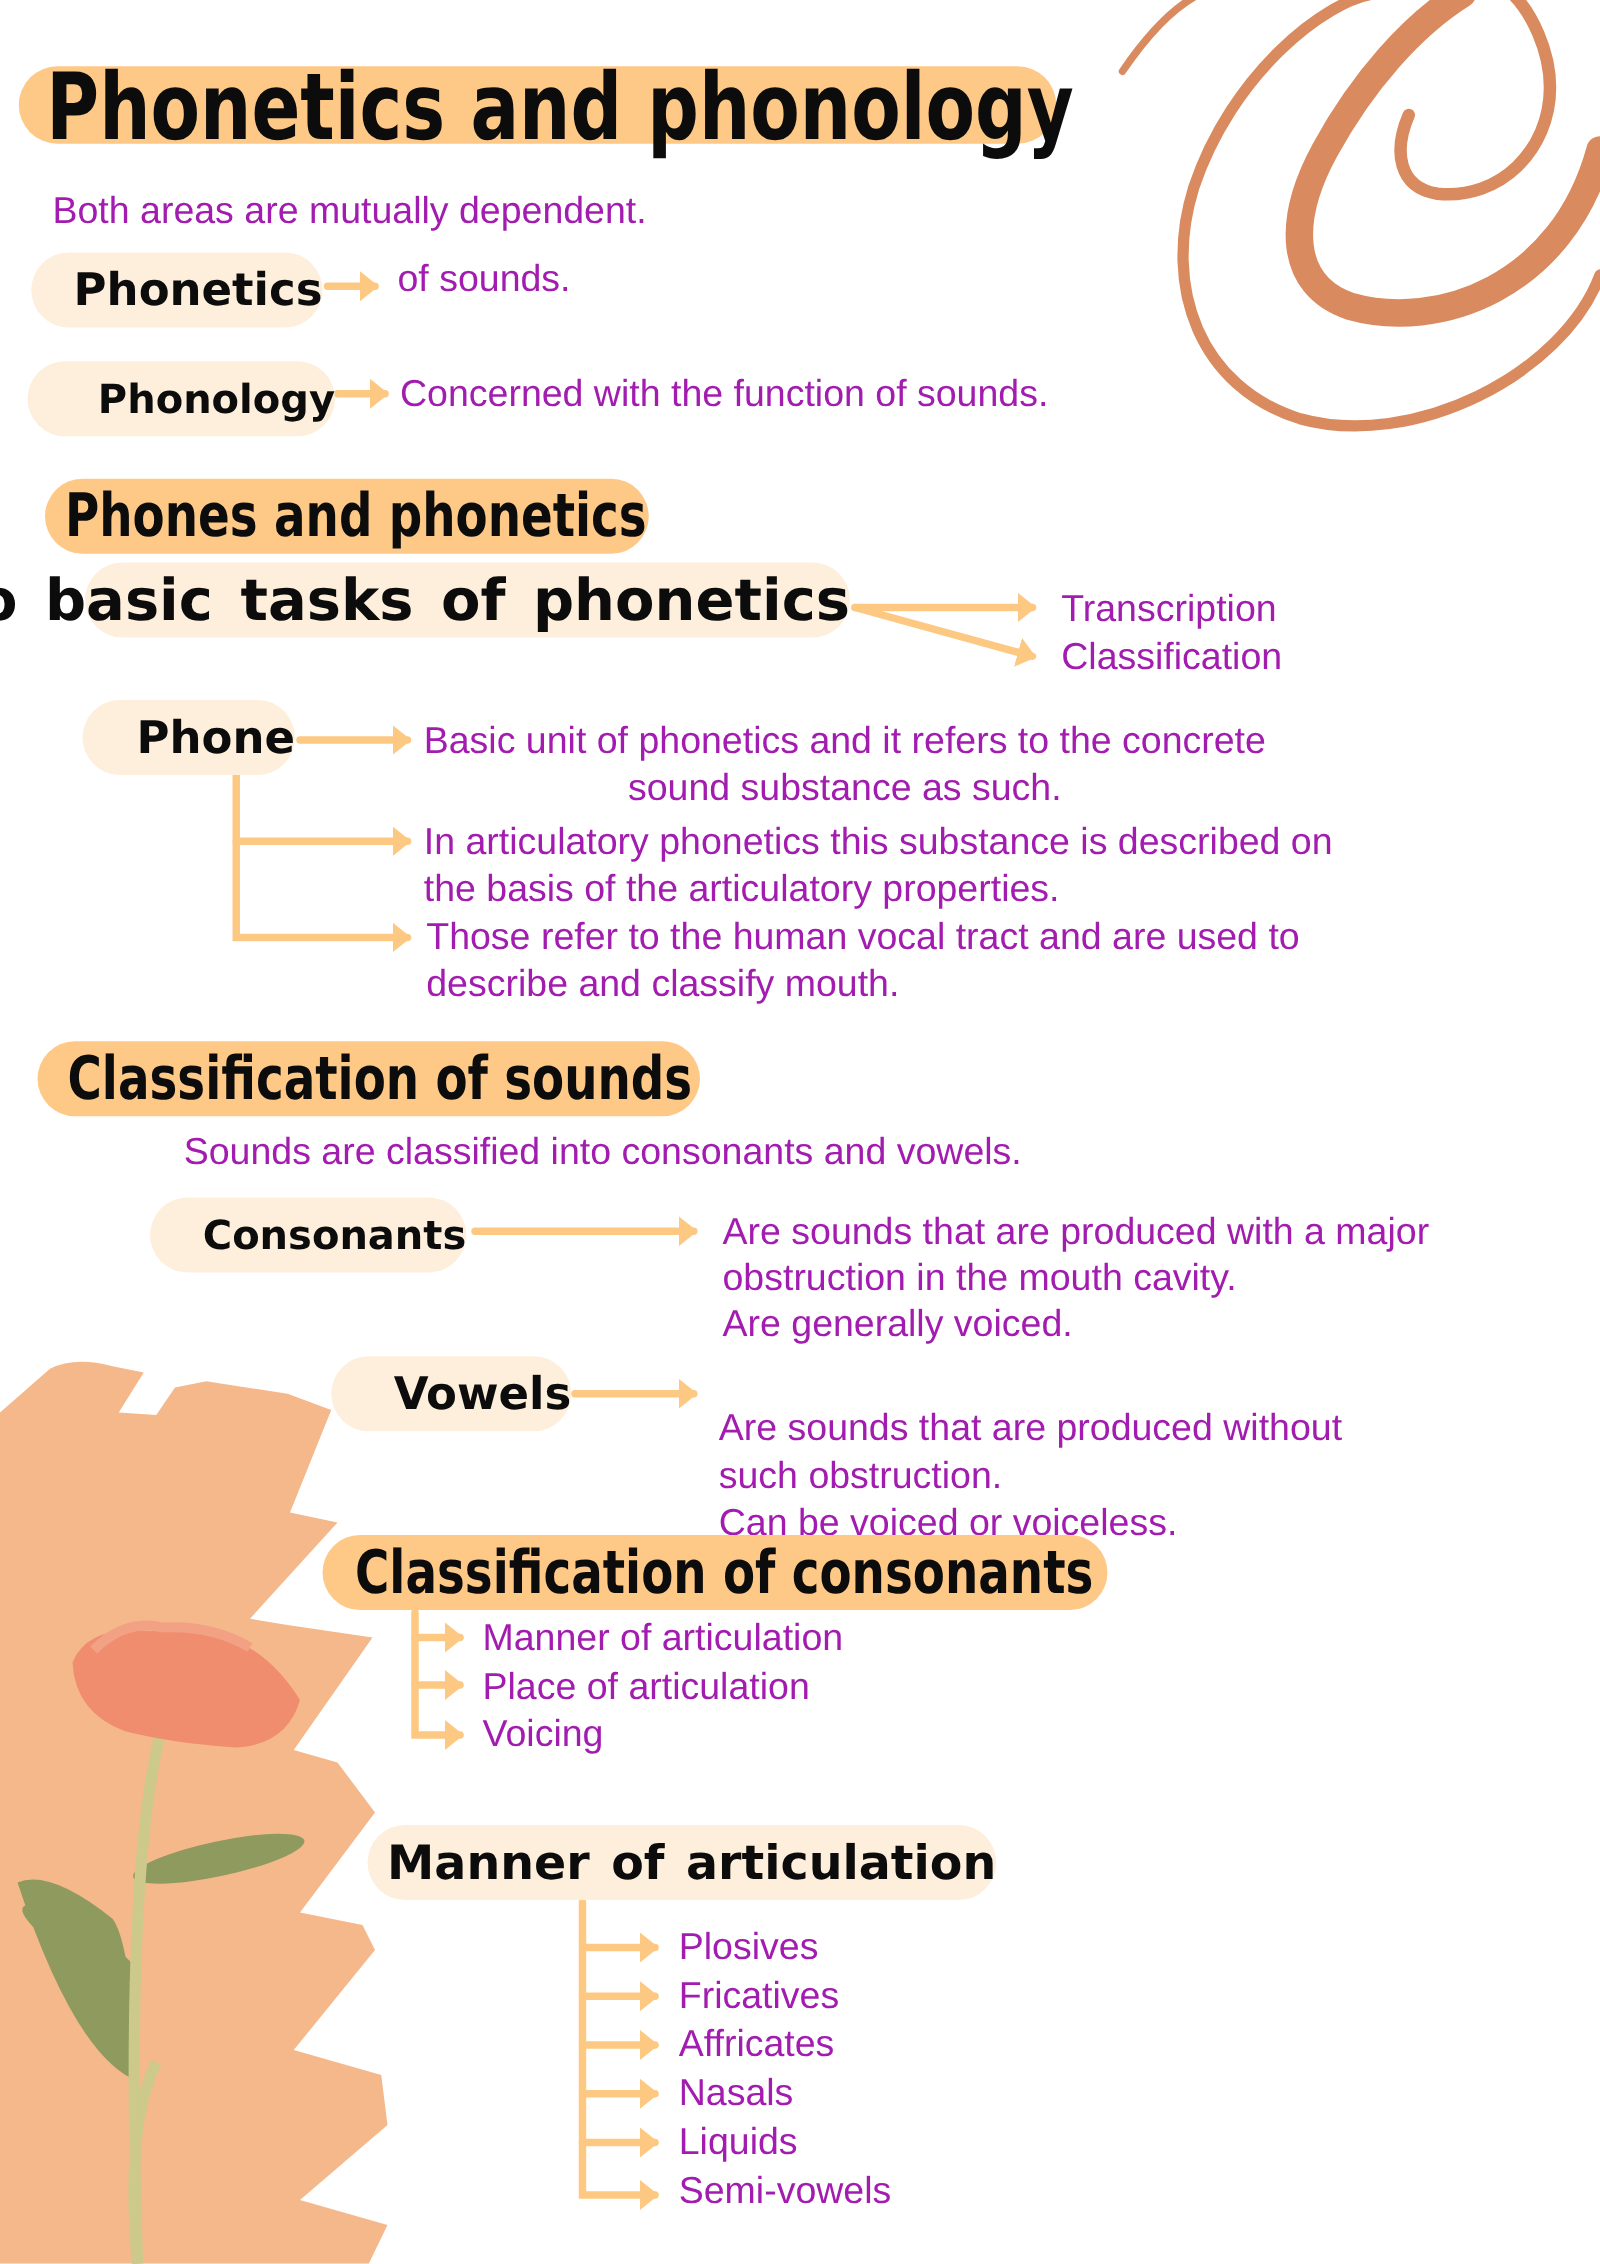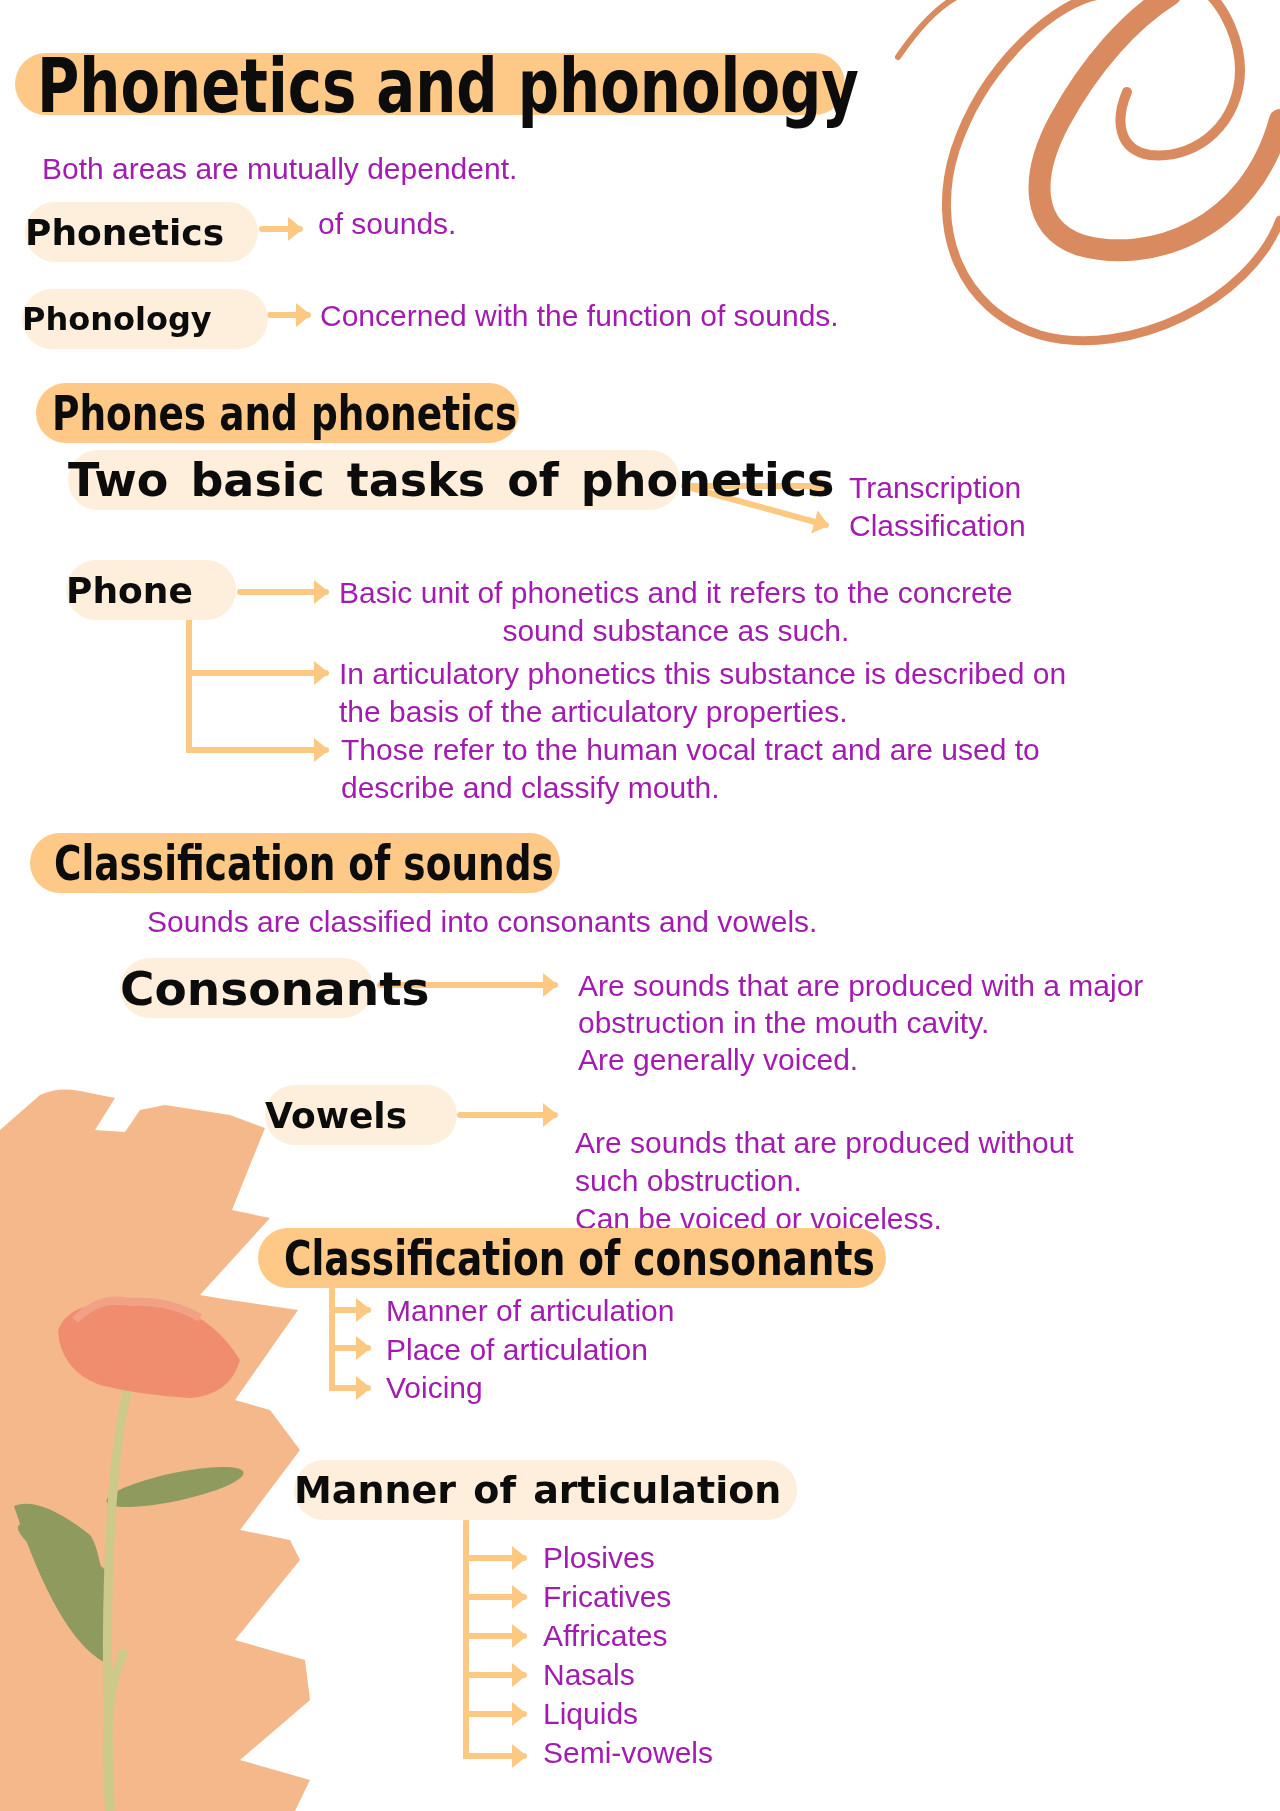--- a/index.html
+++ b/index.html
@@ -1,20 +1,20 @@
 <!DOCTYPE html>
 <html><head>
 <meta charset="utf-8">
 <style>
   html, body { margin:0; padding:0; background:#ffffff; }
   body { width:1280px; height:1811px; position:relative; overflow:hidden;
          font-family:"Liberation Sans", sans-serif; color:#111; }
   .deco { position:absolute; left:0; top:0; width:1280px; height:1811px; pointer-events:none; }
   .pill { position:absolute; border-radius:32px; display:flex; align-items:center;
-          justify-content:flex-start; white-space:nowrap; box-sizing:border-box; }
+          justify-content:flex-end; white-space:nowrap; box-sizing:border-box; }
   .pill.dark { background:#fec987; }
   .pill.light { background:#fdefdc; }
   .hand { font-family:"DejaVu Sans", sans-serif; font-weight:bold; color:#0c0c0c; }
   .cond { transform:scaleX(0.78); transform-origin:left center; display:inline-block; }
   .txt { position:absolute; font-size:30px; line-height:38px; color:#a21caf; white-space:nowrap; }
   .connectors { position:absolute; left:0; top:0; width:1280px; height:1811px; pointer-events:none; }
 </style>
 </head>
 <body>
 
@@ -123,21 +123,21 @@
   <div>Those refer to the human vocal tract and are used to</div>
   <div>describe and classify mouth.</div>
 </div>
 
 <div class="pill dark" style="left:30px; top:833px; width:530px; height:60px; justify-content:flex-start; padding-left:24px;">
   <span class="hand cond" style="font-size:48px;">Classification of sounds</span>
 </div>
 <div class="txt" style="left:147px; top:903px;">Sounds are classified into consonants and vowels.</div>
 
 <div class="pill light" style="left:120px; top:958px; width:253px; height:60px;">
-  <span class="hand" style="font-size:47px;">Consonants</span>
+  <span class="hand" style="font-size:32px;">Consonants</span>
 </div>
 <div class="txt" style="left:578px; top:967px; line-height:37px;">
   <div>Are sounds that are produced with a major</div>
   <div>obstruction in the mouth cavity.</div>
   <div>Are generally voiced.</div>
 </div>
 
 <div class="pill light" style="left:265px; top:1085px; width:192px; height:60px;">
   <span class="hand" style="font-size:36px;">Vowels</span>
 </div>

